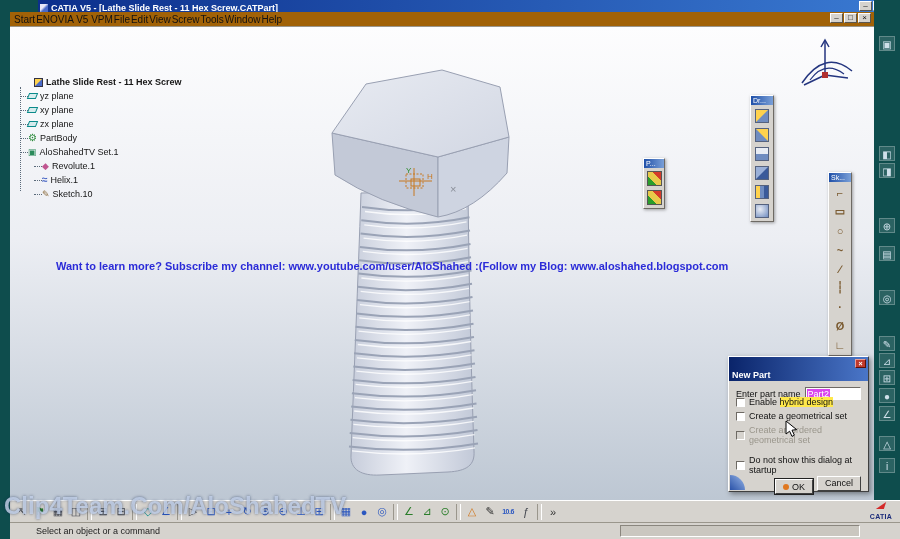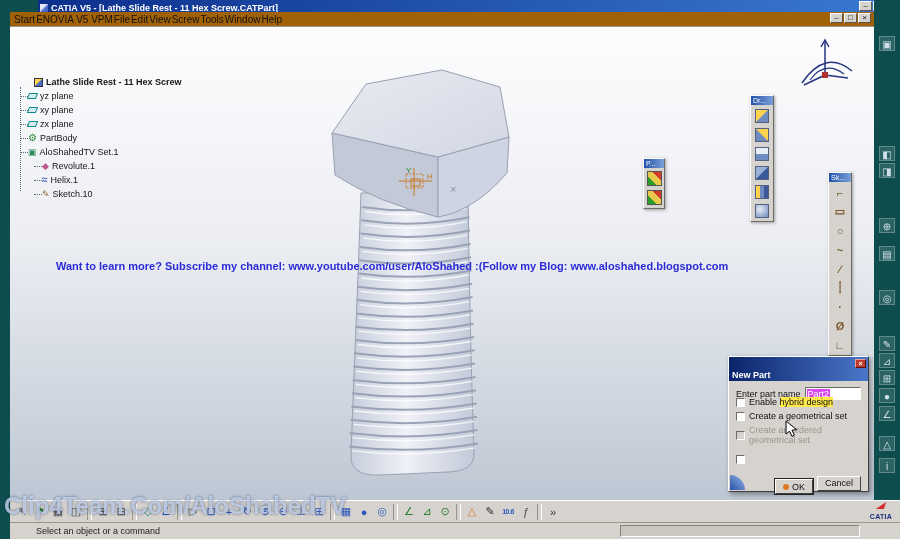--- a/index.html
+++ b/index.html
@@ -300,20 +300,21 @@
       <div class="dlg-row" style="top:54px;">
         <span class="cb"></span>
         <span>Create a geometrical set</span>
       </div>
       <div class="dlg-row" style="top:68px;">
         <span class="cb dis"></span>
         <span class="dis-txt">Create an ordered geometrical set</span>
       </div>
       <div class="dlg-row" style="top:98px;">
         <span class="cb"></span>
+        <span>Do not show this dialog at startup</span>
       </div>
       <div class="dlg-row" style="top:115px;justify-content:flex-end;">
         <span class="btn default">
             <span class="okdot"></span>
             <span>OK</span>
           </span>
         <span class="btn">
             <span>Cancel</span>
           </span>
       </div>

